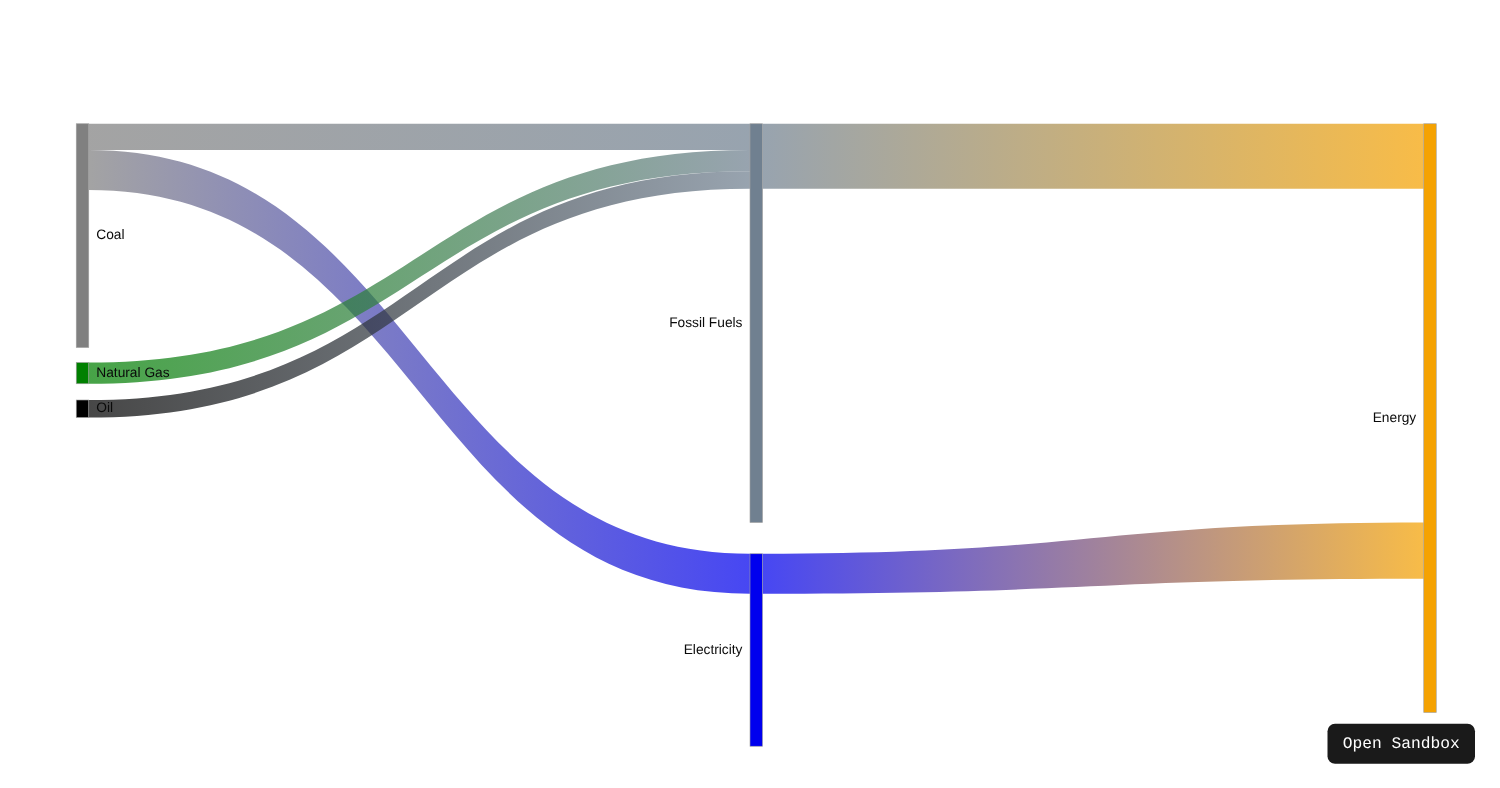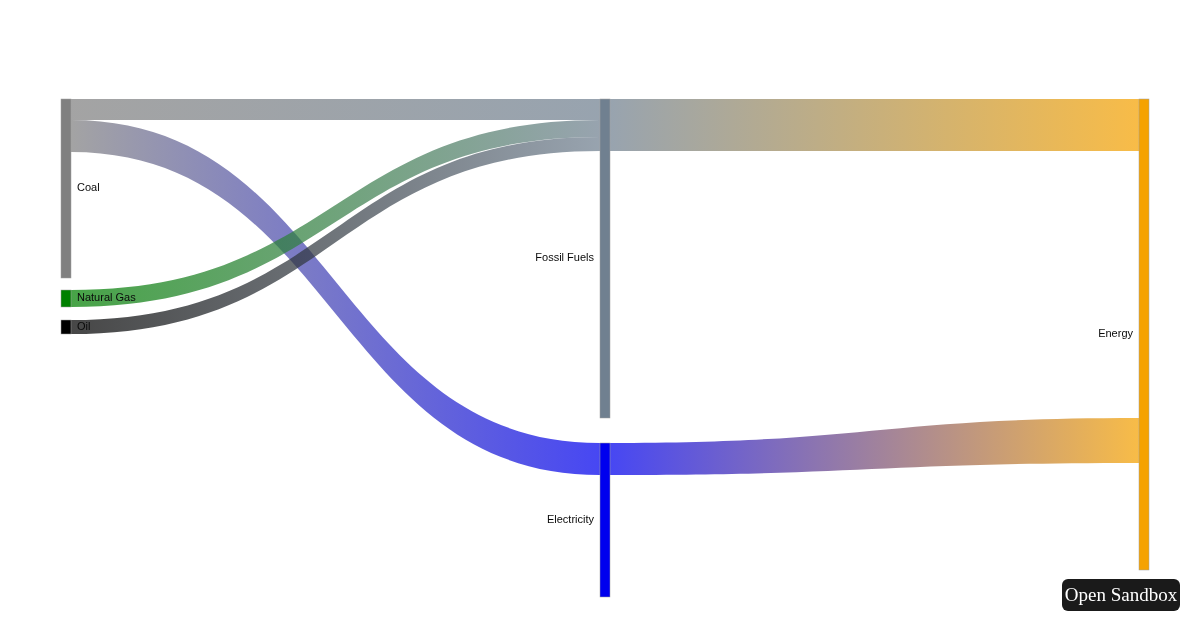--- a/index.html
+++ b/index.html
@@ -19,22 +19,22 @@
     dominant-baseline:middle;
   }
   .sandbox-btn{
     position:absolute;
     left:1062px;top:579px;
     width:118px;height:32px;
     background:#1a1a1a;
     color:#ffffff;
     border:none;
     border-radius:6px;
-    font-family:Liberation Serif, serif;
-    font-size:19px;
+    font-family:Liberation Mono, monospace;
+    font-size:13px;
     line-height:32px;
     text-align:center;
     cursor:pointer;
     padding:0;
     box-sizing:border-box;
   }
 </style>
 </head>
 <body>
 

